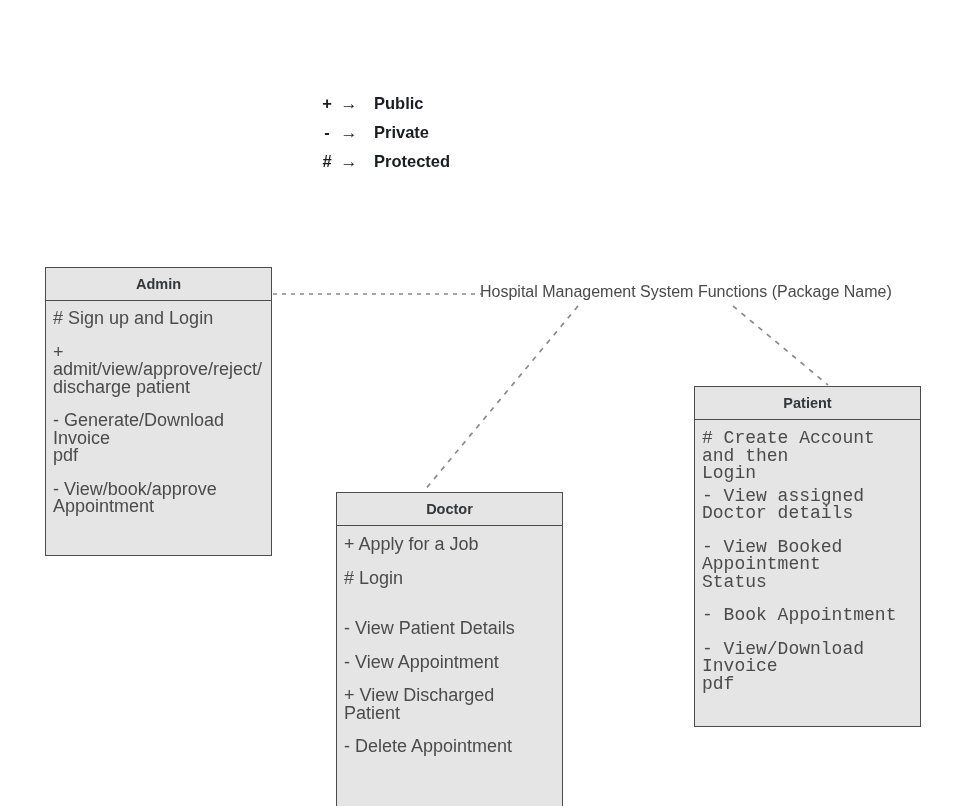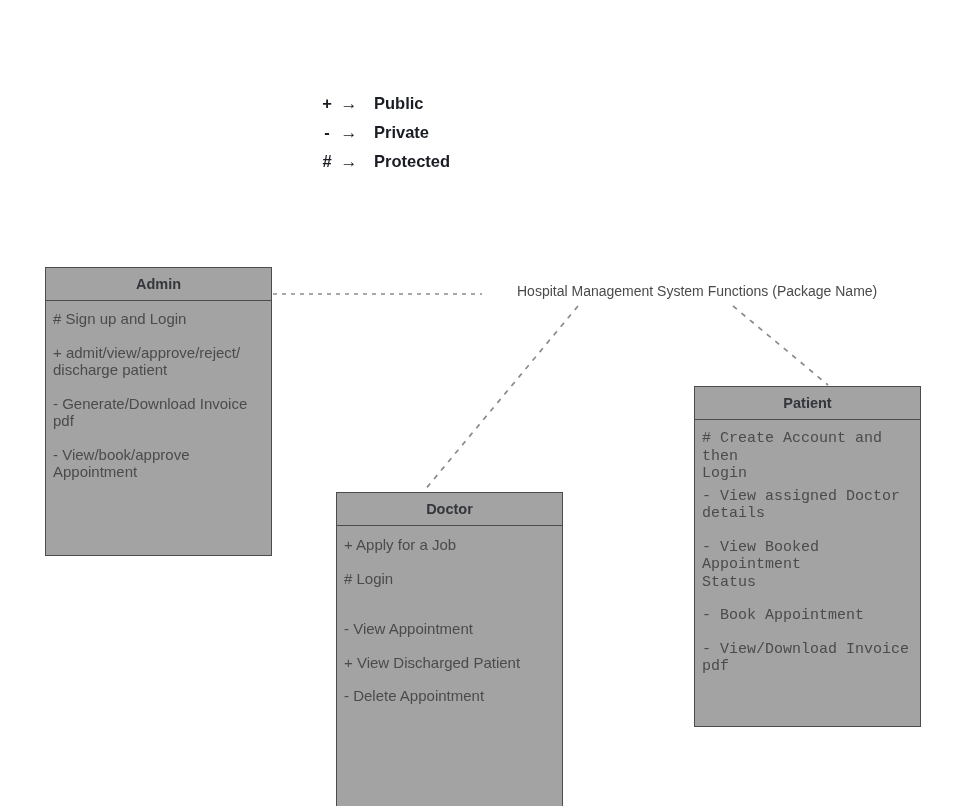--- a/index.html
+++ b/index.html
@@ -66,50 +66,50 @@
     left: 0;
     top: 0;
     width: 962px;
     height: 806px;
     pointer-events: none;
   }
 
   
   #package-label {
     position: absolute;
-    left: 517px;
+    left: 480px;
     top: 283px;
-    font-size: 14px;
+    font-size: 16px;
     color: #4a4a4a;
     white-space: nowrap;
   }
 
   
   .uml-box {
     position: absolute;
     box-sizing: border-box;
     border: 1.6px solid #4c4c4c;
-    background: #a3a3a3;
+    background: #e5e5e5;
   }
   .uml-title {
     box-sizing: border-box;
     height: 33px;
     line-height: 33px;
     text-align: center;
     font-size: 14.5px;
     font-weight: bold;
     color: #33363b;
     border-bottom: 1.6px solid #4c4c4c;
   }
   .uml-body {
     box-sizing: border-box;
     padding: 10px 7px 8px 7px;
   }
   .uml-item {
-    font-size: 15px;
+    font-size: 18px;
     line-height: 17.5px;
     color: #4b4b4b;
     margin-bottom: 16px;
     white-space: pre-line;
   }
   .uml-item:last-child {
     margin-bottom: 0;
   }
   .uml-item.tight {
     margin-bottom: 5px;
@@ -170,20 +170,21 @@
       <div class="uml-item">- View/book/approve
 Appointment</div>
     </div>
   </div>
 
   <div class="uml-box" id="box-doctor">
     <div class="uml-title">Doctor</div>
     <div class="uml-body">
       <div class="uml-item">+ Apply for a Job</div>
       <div class="uml-item loose"># Login</div>
+      <div class="uml-item">- View Patient Details</div>
       <div class="uml-item">- View Appointment</div>
       <div class="uml-item">+ View Discharged Patient</div>
       <div class="uml-item">- Delete Appointment</div>
     </div>
   </div>
 
   <div class="uml-box" id="box-patient">
     <div class="uml-title">Patient</div>
     <div class="uml-body">
       <div class="uml-item tight"># Create Account and then

